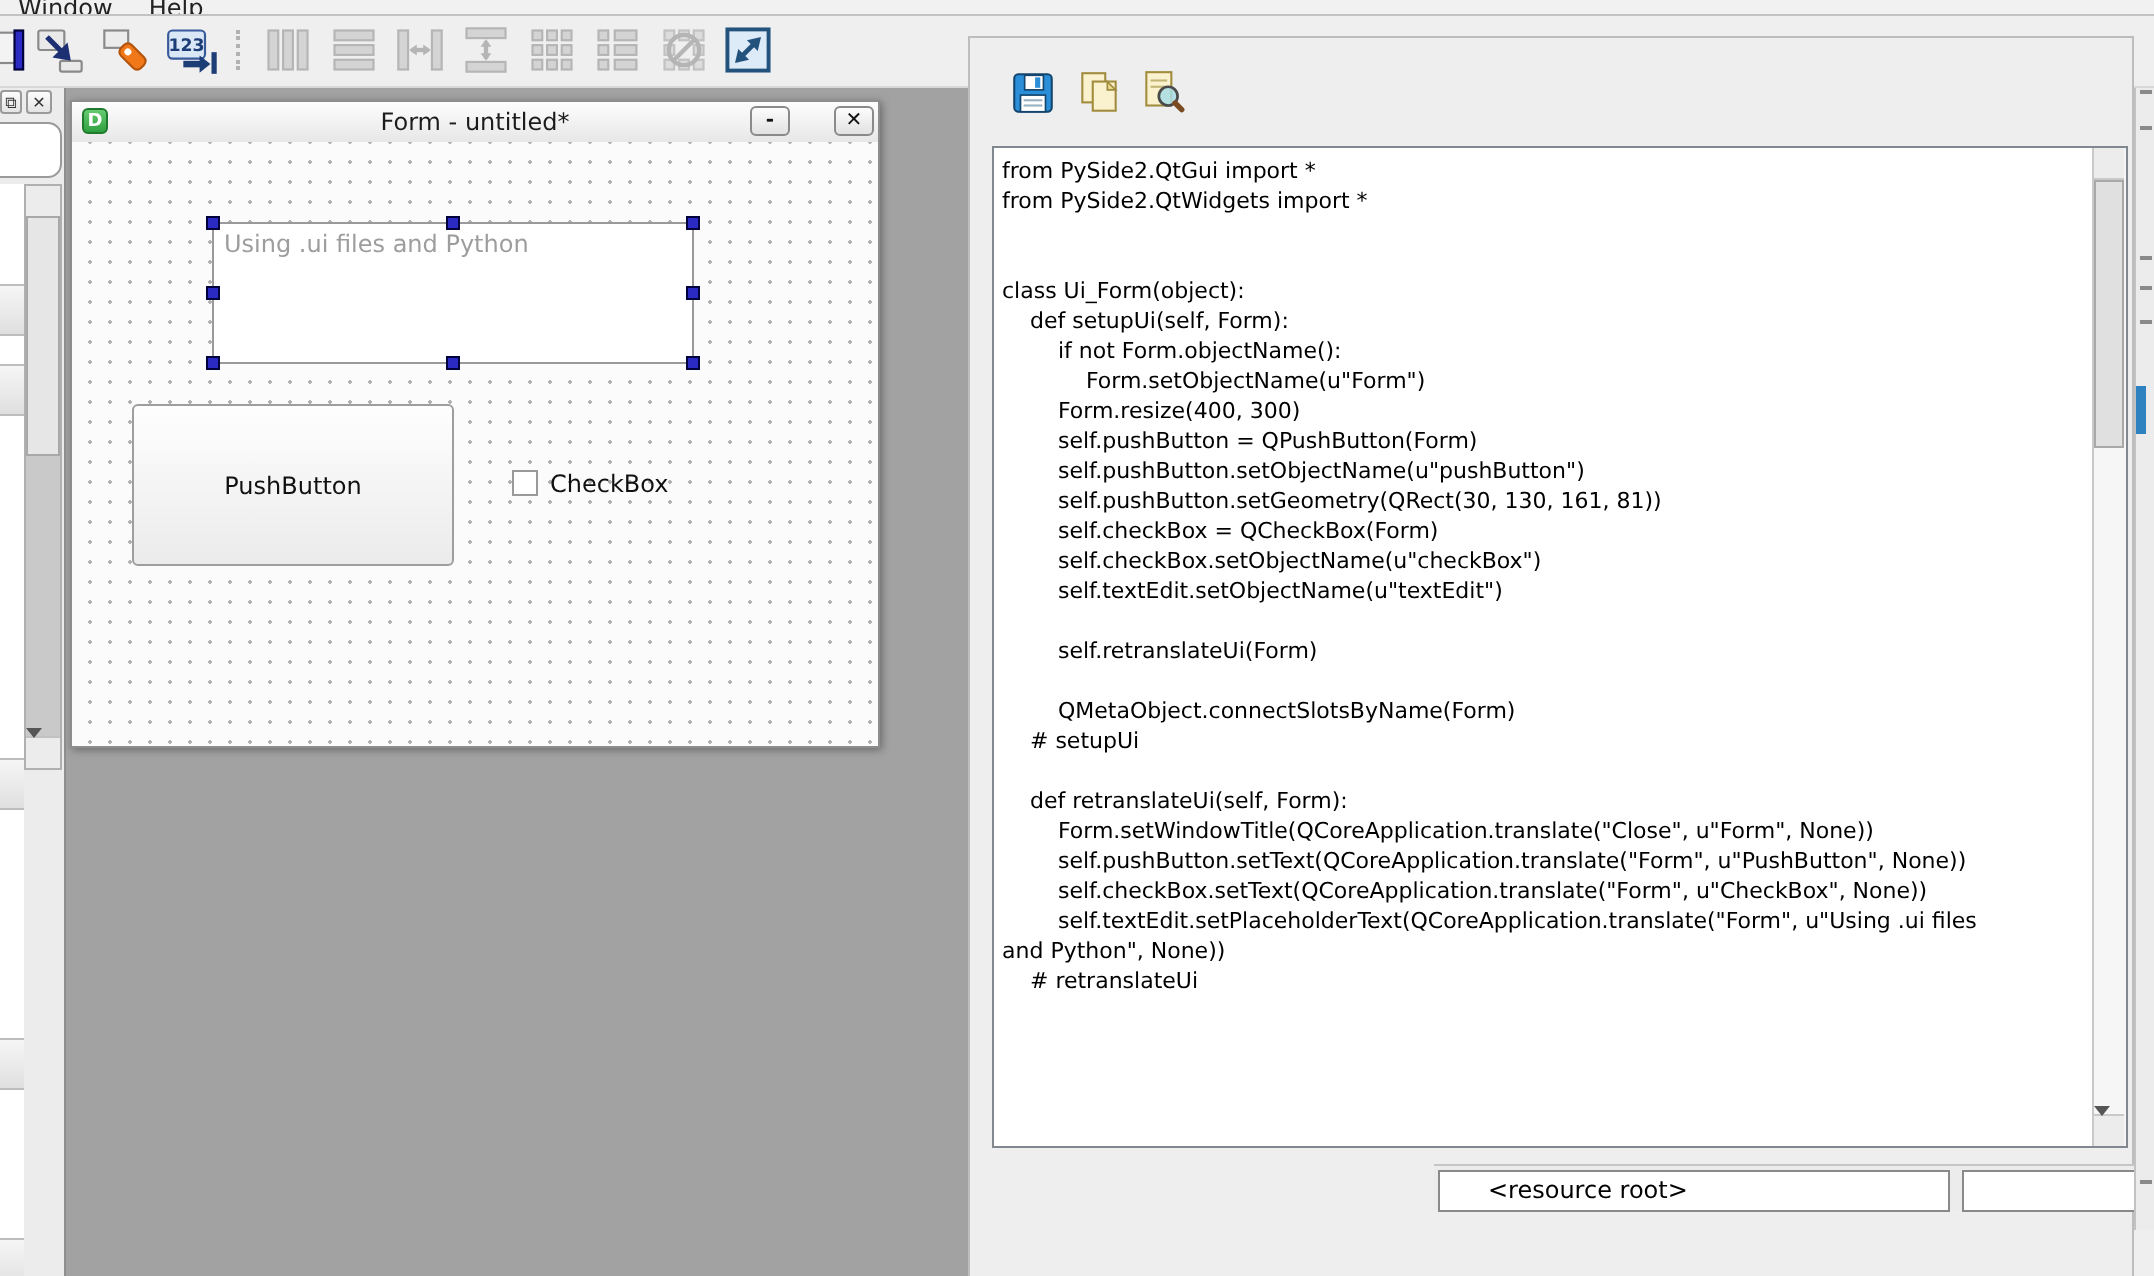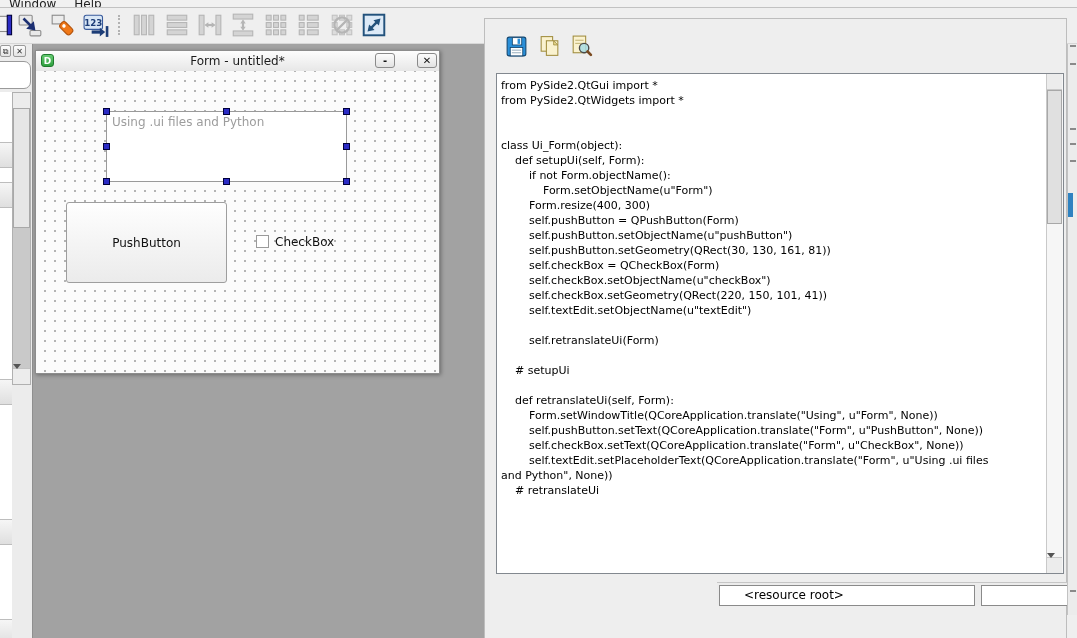--- a/index.html
+++ b/index.html
@@ -288,29 +288,29 @@
         <div class="code-line">class Ui_Form(object):</div>
         <div class="code-line">    def setupUi(self, Form):</div>
         <div class="code-line">        if not Form.objectName():</div>
         <div class="code-line">            Form.setObjectName(u"Form")</div>
         <div class="code-line">        Form.resize(400, 300)</div>
         <div class="code-line">        self.pushButton = QPushButton(Form)</div>
         <div class="code-line">        self.pushButton.setObjectName(u"pushButton")</div>
         <div class="code-line">        self.pushButton.setGeometry(QRect(30, 130, 161, 81))</div>
         <div class="code-line">        self.checkBox = QCheckBox(Form)</div>
         <div class="code-line">        self.checkBox.setObjectName(u"checkBox")</div>
-        <div class="code-line">        self.checkBox.setGeometry(QRect(220, 150, 101, 41))</div>
         <div class="code-line">        self.textEdit.setObjectName(u"textEdit")</div>
         <div class="code-line"> </div>
         <div class="code-line">        self.retranslateUi(Form)</div>
         <div class="code-line"> </div>
+        <div class="code-line">        QMetaObject.connectSlotsByName(Form)</div>
         <div class="code-line">    # setupUi</div>
         <div class="code-line"> </div>
         <div class="code-line">    def retranslateUi(self, Form):</div>
-        <div class="code-line">        Form.setWindowTitle(QCoreApplication.translate("Using", u"Form", None))</div>
+        <div class="code-line">        Form.setWindowTitle(QCoreApplication.translate("Close", u"Form", None))</div>
         <div class="code-line">        self.pushButton.setText(QCoreApplication.translate("Form", u"PushButton", None))</div>
         <div class="code-line">        self.checkBox.setText(QCoreApplication.translate("Form", u"CheckBox", None))</div>
         <div class="code-line">        self.textEdit.setPlaceholderText(QCoreApplication.translate("Form", u"Using .ui files</div>
         <div class="code-line">and Python", None))</div>
         <div class="code-line">    # retranslateUi</div>
       </div>
     <div class="code-scroll">
       <span class="sb-btn" style="top:0;border-bottom:1px solid #c9c9c9"><span class="tri-up"></span></span>
       <span class="sb-thumb"></span>
       <span class="sb-btn" style="bottom:0;border-top:1px solid #c9c9c9"><span class="tri-down"></span></span>

